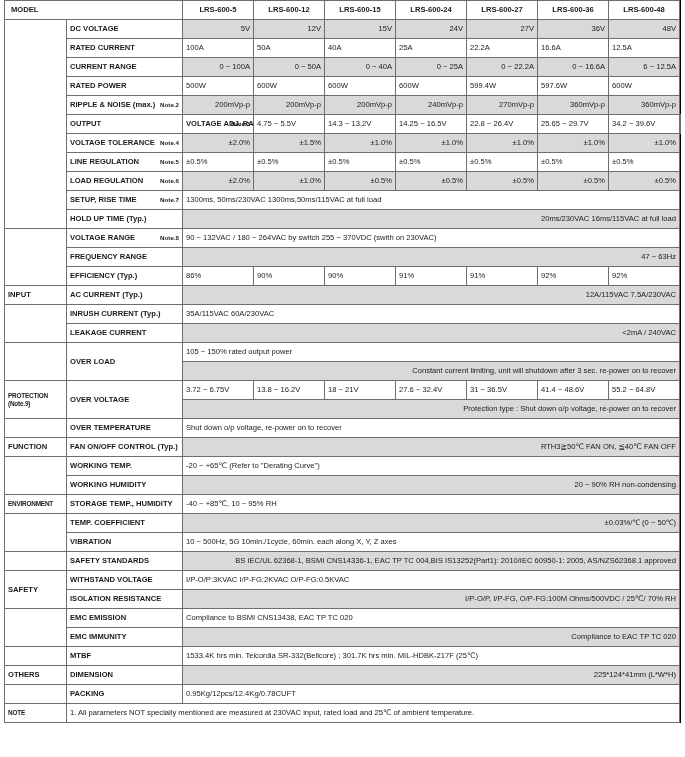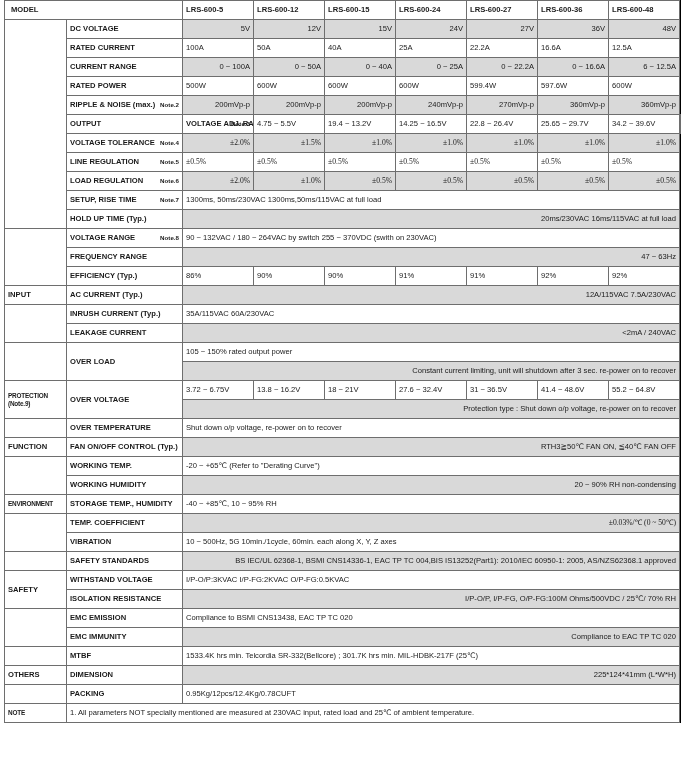--- a/index.html
+++ b/index.html
@@ -41,28 +41,28 @@
   }
   .sec.small{font-size:6.4px;letter-spacing:-.2px;}
   .rowname{
     font-weight:bold;background:#fff;font-size:7.8px;
     white-space:normal;line-height:1.15;
   }
   .rowname .note{font-size:6.2px;font-weight:bold;float:right;padding-top:1px;}
   .val{background:#fff;}
   .val.shade{background:#d9d9d9;text-align:right;}
   .hdr{
-    font-weight:bold;background:#fff;font-size:8.2px;
+    font-weight:bold;background:#fff;font-size:8.2px;text-align:center;
   }
   .hdr.model{text-align:left;padding-left:6px;}
   .blank{background:#fff;border-left:1px solid #6e6e6e;}
   .wrap{white-space:normal;}
   .twoline{height:26px;line-height:1.35;white-space:normal;}
   .note-row td{font-size:6.6px;}
-  .pm{font-family:Liberation Serif, serif;margin-left:8px;}
+  .pm{font-family:Liberation Sans, sans-serif;margin-left:8px;}
 </style>
 </head>
 <body>
 
 <div class="page">
 
 
   <table class="spec">
     <colgroup>
       <col class="c-sec">
@@ -136,21 +136,21 @@
         <td class="val shade">200mVp-p</td>
         <td class="val shade">240mVp-p</td>
         <td class="val shade">270mVp-p</td>
         <td class="val shade">360mVp-p</td>
         <td class="val shade">360mVp-p</td>
       </tr>
       <tr>
         <td class="sec" rowspan="1">OUTPUT</td>
         <td class="rowname"><span class="note">Note.3</span><span>VOLTAGE ADJ. RANGE</span></td>
         <td class="val">4.75 ~ 5.5V</td>
-        <td class="val">19.4 ~ 13.2V</td>
+        <td class="val">14.3 ~ 13.2V</td>
         <td class="val">14.25 ~ 16.5V</td>
         <td class="val">22.8 ~ 26.4V</td>
         <td class="val">25.65 ~ 29.7V</td>
         <td class="val">34.2 ~ 39.6V</td>
         <td class="val">45.6 ~ 52.8V</td>
       </tr>
       <tr>
         <td class="rowname"><span class="note">Note.4</span><span>VOLTAGE TOLERANCE</span></td>
         <td class="val shade pm">±2.0%</td>
         <td class="val shade pm">±1.5%</td>

